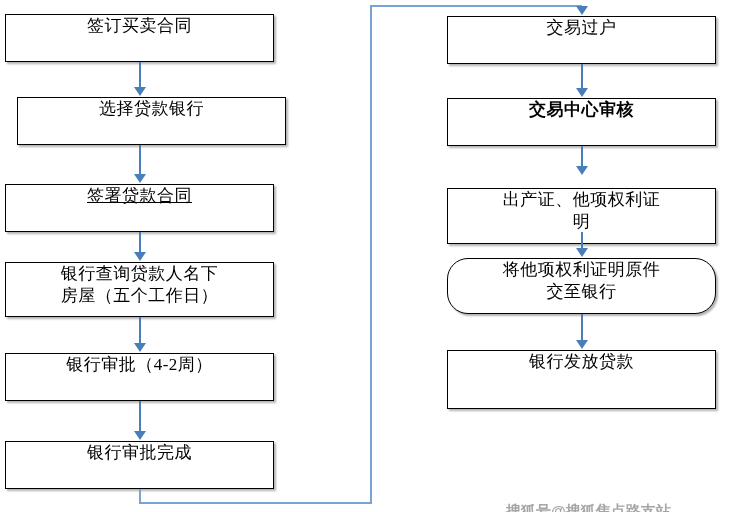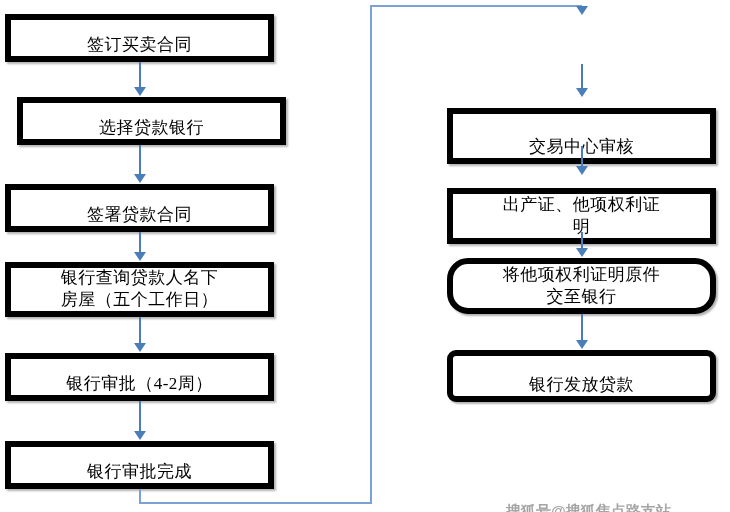--- a/index.html
+++ b/index.html
@@ -14,25 +14,25 @@
   #canvas {
     position: relative;
     width: 730px;
     height: 512px;
     background: #ffffff;
     overflow: hidden;
   }
   .node {
     position: absolute;
     box-sizing: border-box;
-    border: 6px solid #000000;
+    border: 1px solid #000000;
     background: #ffffff;
     box-shadow: 2px 2px 2px rgba(0,0,0,0.30);
     display: flex;
-    align-items: flex-end;
+    align-items: flex-start;
     justify-content: center;
     text-align: center;
   }
   .node .label {
     font-family: "Liberation Serif", "DejaVu Serif", serif;
     font-size: 17px;
     line-height: 1.30;
     color: #000000;
     letter-spacing: 0.5px;
     padding: 0 6px;
@@ -74,53 +74,56 @@
 <div id="canvas">
 
   <div class="node" style="left:5px; top:14px; width:269px; height:48px;">
     <span class="label">签订买卖合同</span>
   </div>
 
   <div class="node" style="left:17px; top:97px; width:269px; height:48px;">
     <span class="label">选择贷款银行</span>
   </div>
 
-  <div class="node" style="left:5px; top:184px; width:269px; height:48px;">
+  <div class="node" style="left:5px; top:184px; width:269px; height:48px;text-decoration:underline;">
     <span class="label">签署贷款合同</span>
   </div>
 
   <div class="node" style="left:5px; top:262px; width:269px; height:55px;">
     <span class="label">银行查询贷款人名下
 房屋（五个工作日）</span>
   </div>
 
   <div class="node" style="left:5px; top:353px; width:269px; height:48px;">
     <span class="label">银行审批（4-2周）</span>
   </div>
 
   <div class="node" style="left:5px; top:441px; width:269px; height:48px;">
     <span class="label">银行审批完成</span>
   </div>
 
+  <div class="node" style="left:447px; top:16px; width:269px; height:48px;">
+    <span class="label">交易过户</span>
+  </div>
 
-  <div class="node" style="left:447px; top:108px; width:269px; height:56px;">
+  <div class="node" style="left:447px; top:98px; width:269px; height:48px;font-weight:bold;">
     <span class="label">交易中心审核</span>
   </div>
 
   <div class="node" style="left:447px; top:188px; width:269px; height:56px;">
     <span class="label">出产证、他项权利证
 明</span>
   </div>
 
   <div class="node" style="left:447px; top:258px; width:269px; height:56px;border-radius:21px;">
     <span class="label">将他项权利证明原件
 交至银行</span>
   </div>
 
-  <div class="node" style="left:447px; top:350px; width:269px; height:52px;border-radius:9px;">
+  <div class="node" style="left:447px; top:350px; width:269px; height:59px;">
     <span class="label">银行发放贷款</span>
   </div>
 
   <div class="conn-v" style="left:139px; top:62px; height:26px;"></div>
   <div class="arrow-down" style="left:134px; top:87px;"></div>
 
   <div class="conn-v" style="left:139px; top:145px; height:30px;"></div>
   <div class="arrow-down" style="left:134px; top:174px;"></div>
 
   <div class="conn-v" style="left:139px; top:232px; height:21px;"></div>

